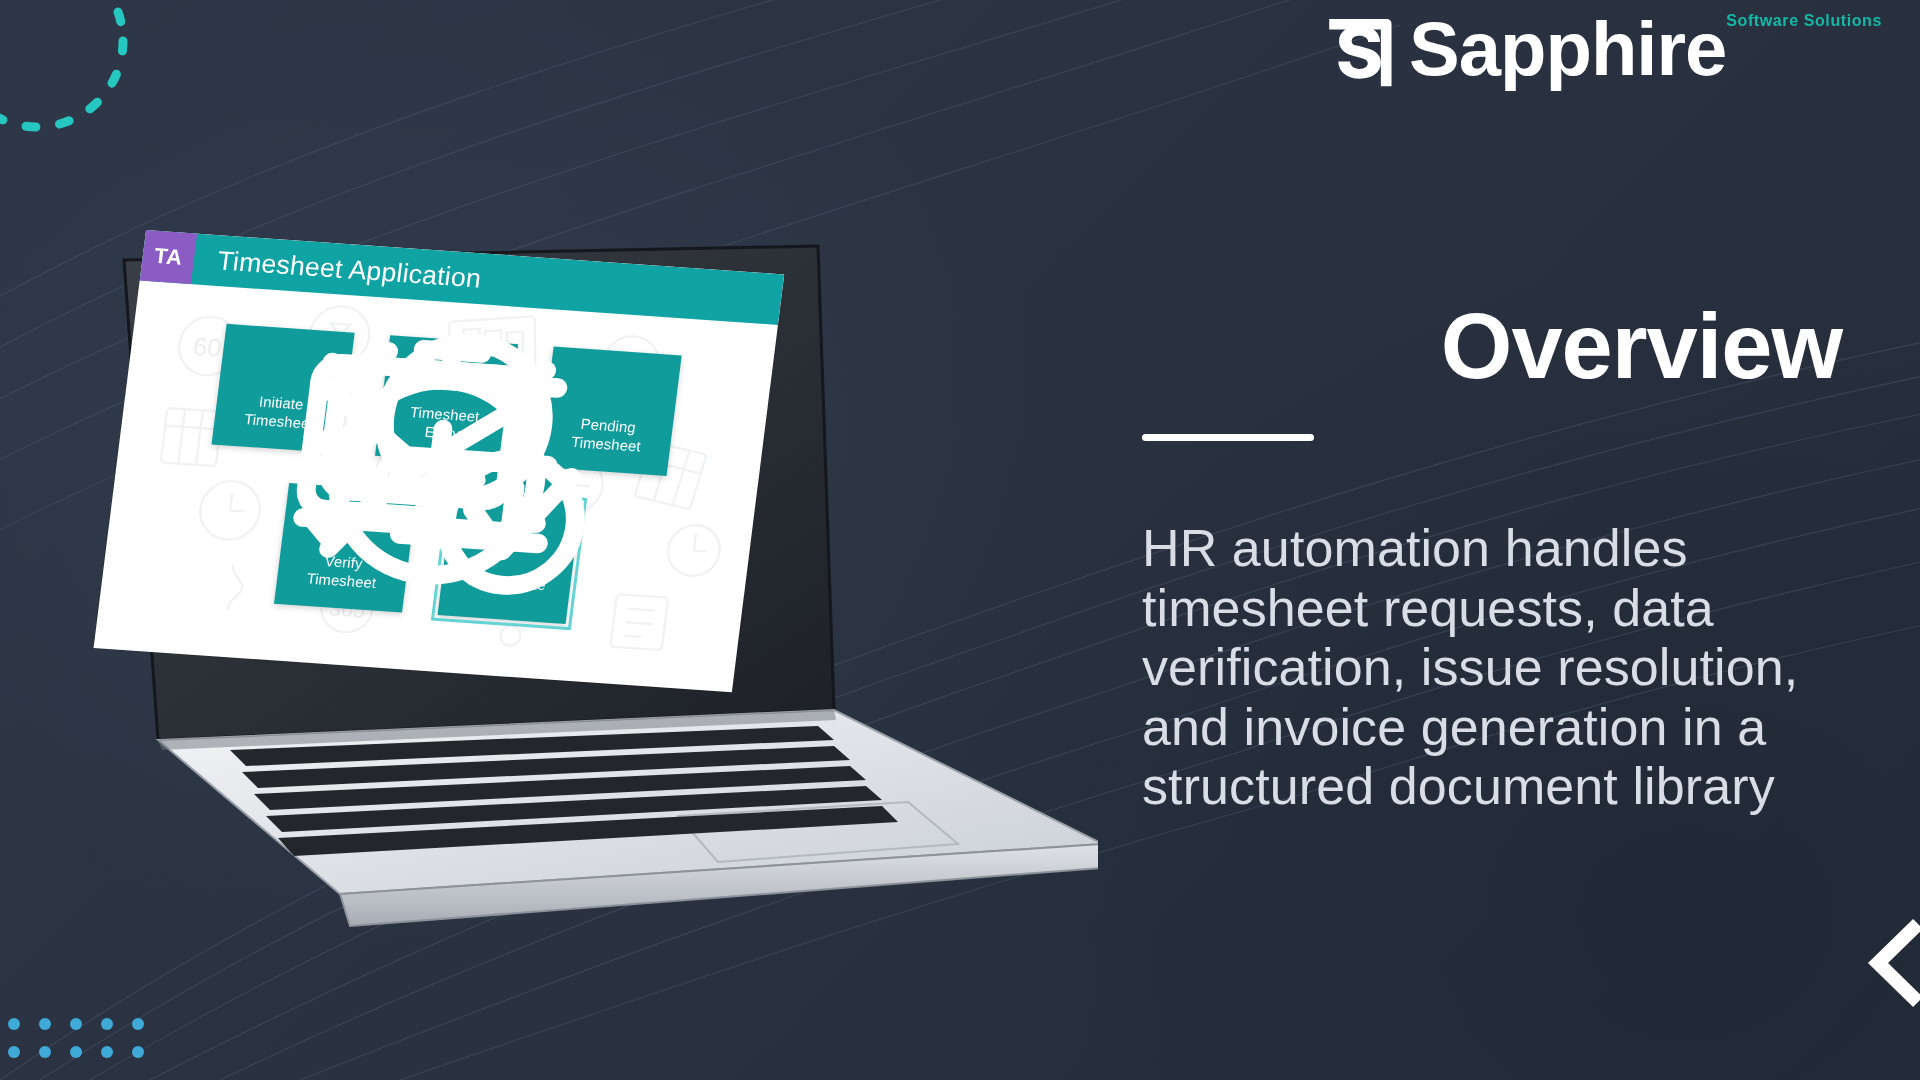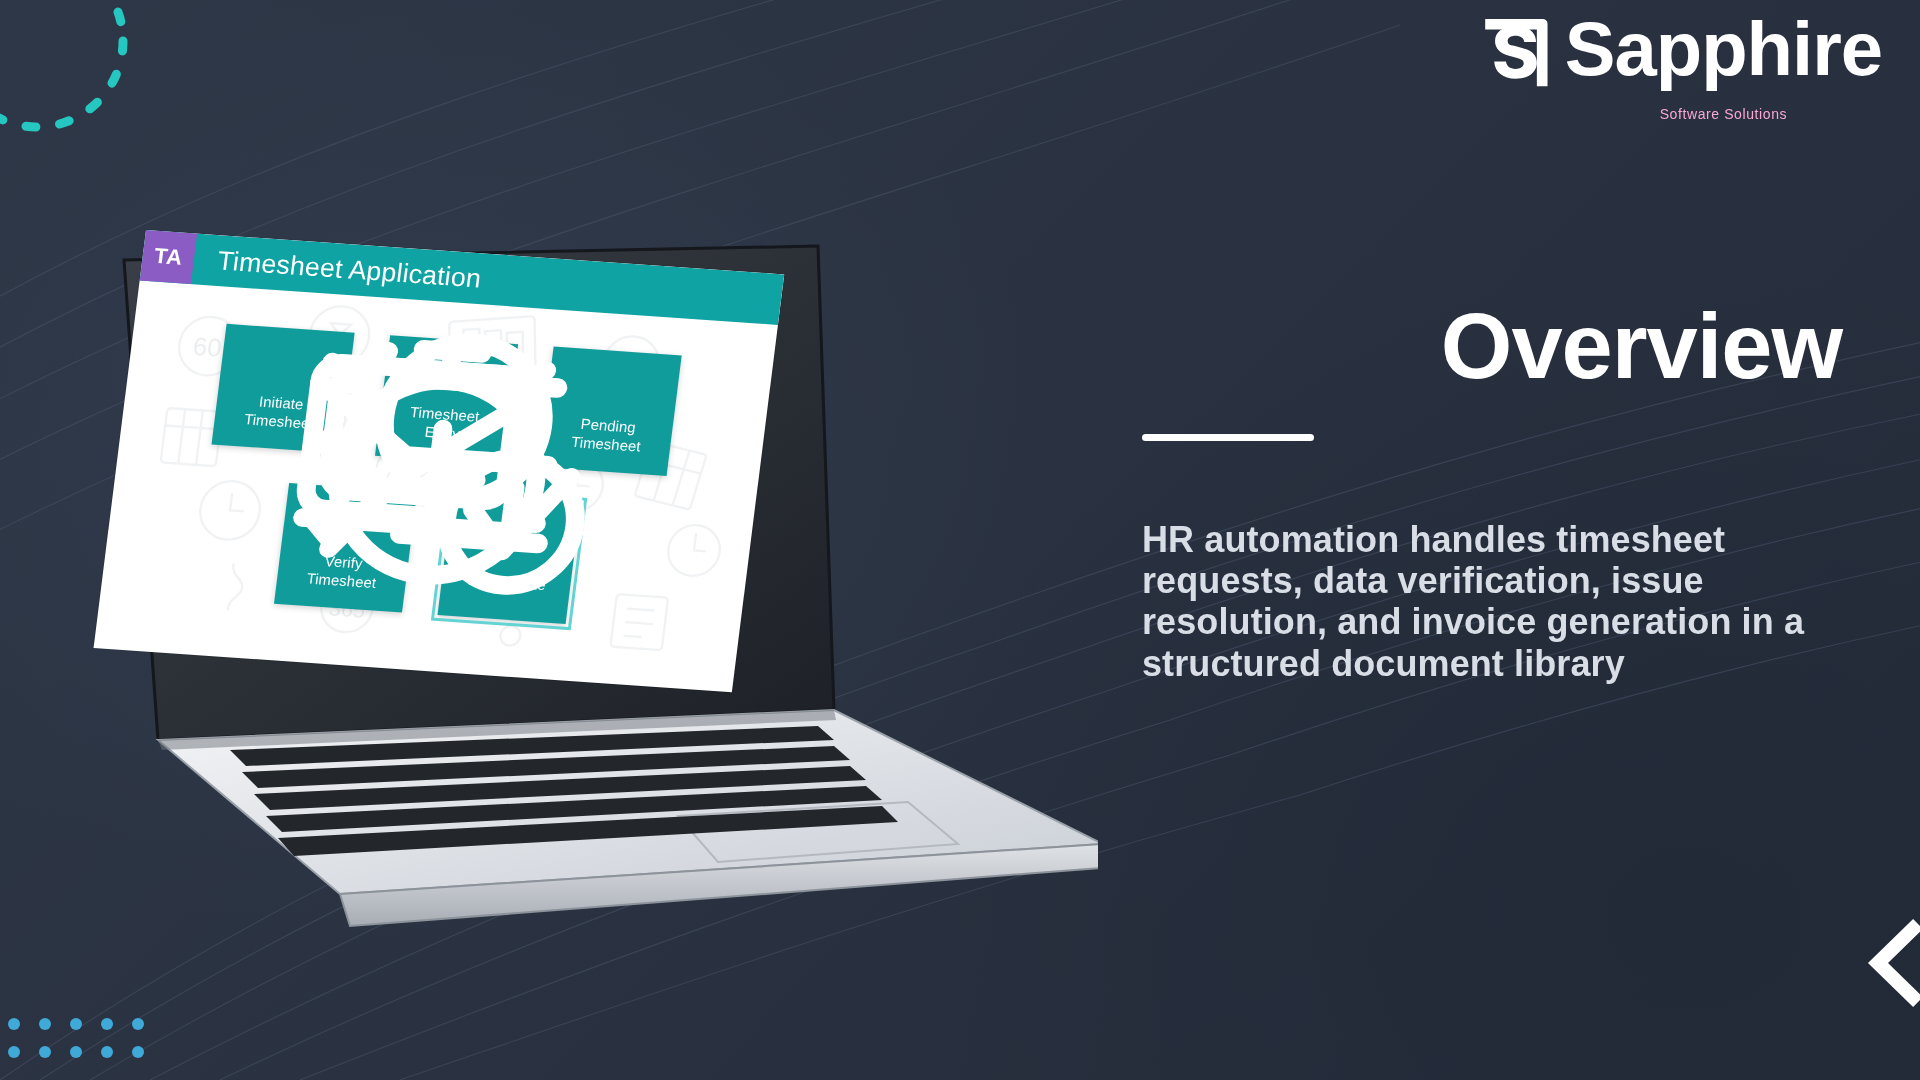--- a/index.html
+++ b/index.html
@@ -25,46 +25,46 @@
   .dash-arc{ position:absolute; left:-58px; top:-54px; width:190px; height:190px; }
 
   
   .dot-grid{ position:absolute; left:8px; bottom:6px; }
   .dot-grid .row{ display:flex; gap:19px; margin-bottom:16px; }
   .dot-grid .dot{ width:12px; height:12px; border-radius:50%; background:#3fa9d8; }
 
   
   .logo{ position:absolute; right:38px; top:14px; display:flex; align-items:flex-start; }
   .logo-mark{ width:82px; height:84px; flex:none; margin-right:6px; }
-  .logo-text{ display:flex; flex-direction:column; align-items:center;gap:24px; }
+  .logo-text{ display:flex; align-items:flex-start; }
   .logo-word{
     font-size:76px; font-weight:bold; color:#ffffff;
     letter-spacing:-1px; line-height:0.92;
     font-family:"Liberation Sans", sans-serif;
   }
   .logo-sub{
-    font-size:14px; font-weight:normal; color:#f9a8d4;
+    font-size:16px; font-weight:bold; color:#14b8a6;
     letter-spacing:0.6px; margin-top:-2px;
     font-family:"Liberation Sans", sans-serif;
   }
 
   
   .right-col{ position:absolute; left:1142px; top:300px; width:700px; }
   .page-title{
     font-size:92px; font-weight:bold; color:#ffffff;
     letter-spacing:-1px; line-height:1;text-align:right;
   }
   .title-rule{
     width:172px; height:7px; background:#ffffff;
     border-radius:4px; margin-top:42px;
   }
   .body-copy{
     margin-top:78px;
-    font-size:36px; line-height:1.145;
-    color:#d8dde6; font-weight:700;
+    font-size:52px; line-height:1.145;
+    color:#d8dde6; font-weight:400;
     letter-spacing:0.1px;
   }
 
   
   .chevron{ position:absolute; right:0px; bottom:72px; width:60px; height:90px; }
 
   
   .laptop{ position:absolute; left:118px; top:240px; width:980px; height:700px; }
   .laptop svg{ position:absolute; inset:0; width:100%; height:100%; }
 

